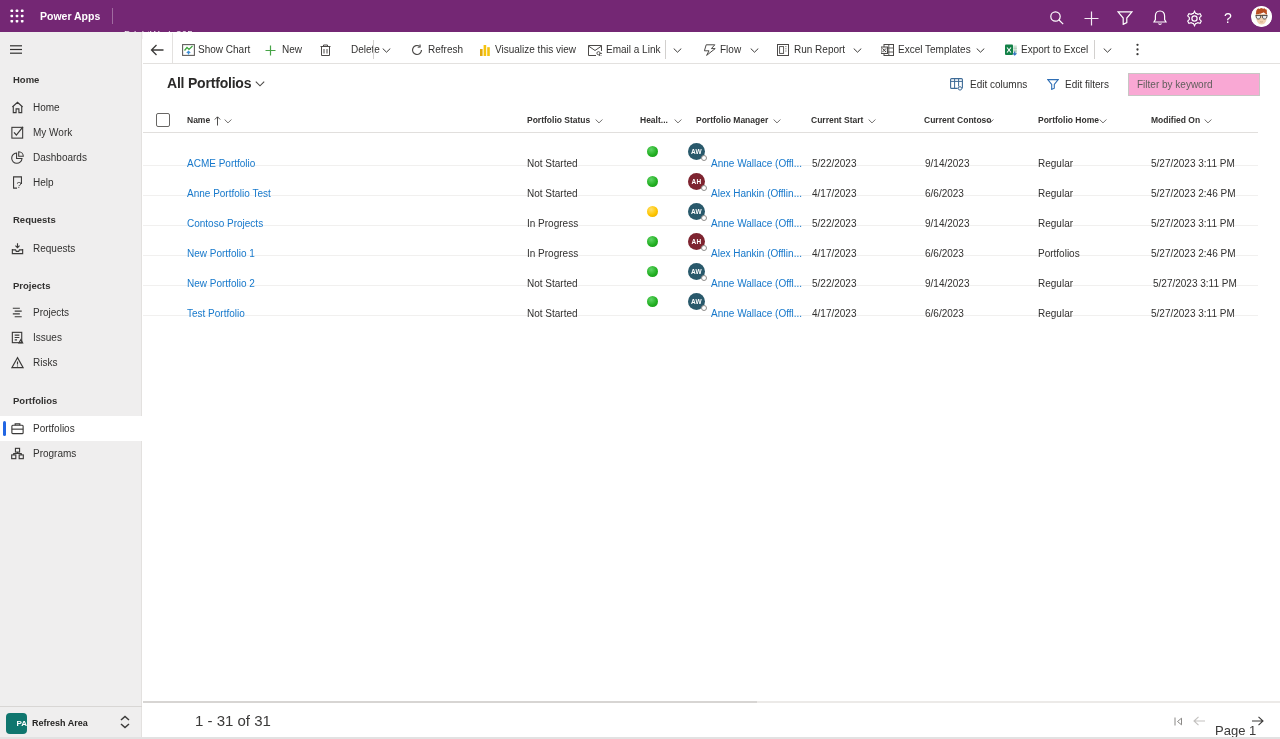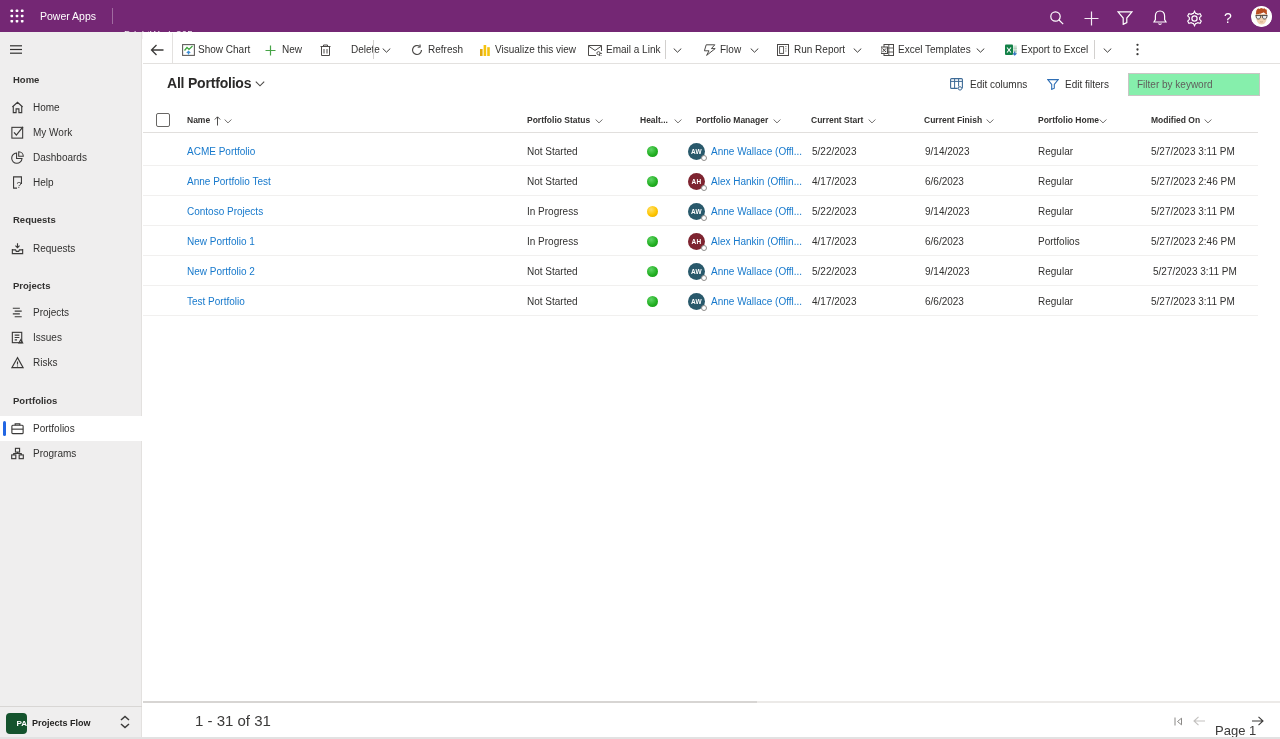--- a/index.html
+++ b/index.html
@@ -3,60 +3,60 @@
 <meta charset="utf-8">
 <style>
 * { margin:0; padding:0; box-sizing:border-box; }
 html,body { width:1280px; height:739px; overflow:hidden; }
 body { font-family:"Liberation Sans", sans-serif; color:#323130; background:#fff; }
 #app { position:relative; width:1280px; height:739px; overflow:hidden; }
 
 
 #topbar { position:absolute; left:0; top:0; width:1280px; height:32px; background:#742774; }
 #topbar .waffle { position:absolute; left:10px; top:9px; width:14px; height:14px; }
-#topbar .brand { position:absolute; left:40px; top:0; height:32px; line-height:32px; color:#fff; font-size:10.5px; font-weight:normal; }
+#topbar .brand { position:absolute; left:40px; top:0; height:32px; line-height:32px; color:#fff; font-size:10.5px; font-weight:bold; }
 #topbar .divider { position:absolute; left:112px; top:8px; width:1px; height:16px; background:#a06ba0; }
 #topbar .env { position:absolute; left:124px; top:0; height:32px; line-height:32px; color:#f3eaf3; font-size:10px;margin-top:20px; }
 #searchbox { position:absolute; left:491px; top:5px; width:336px; height:23px; background:#e0d5e1; border:1px solid #636363; }
 #searchbox .stext { position:absolute; left:29px; top:0; height:21px; line-height:21px; font-size:10px; color:#4a4a4a; }
 .topicon { position:absolute; top:2px; width:32px; height:32px; display:flex; align-items:center; justify-content:center; }
 
 
 #sidebar { position:absolute; left:0; top:32px; width:142px; height:707px; background:#efeeee; border-right:1px solid #e3e1df; }
 .navhead { position:absolute; left:13px; font-size:9.5px; font-weight:bold; color:#323130; height:14px; line-height:14px; }
 .navitem { position:absolute; left:0; width:142px; height:25px; }
 .navitem .nicon { position:absolute; left:10px; top:5px; width:15px; height:15px; }
 .navitem .nlabel { position:absolute; left:33px; top:0; height:25px; line-height:25px; font-size:10px; color:#323130; }
 .navitem.sel { background:#fff; }
 .navitem.sel::before { content:""; position:absolute; left:3px; top:5px; width:3px; height:15px; background:#2266e3; border-radius:2px; }
 #areabox { position:absolute; left:0; top:674px; width:142px; height:33px; border-top:1px solid #d8d6d4; }
-#areabox .pa { position:absolute; left:6px; top:6px; width:21px; height:21px; background:#14532d; border-radius:4px; color:#fff; font-size:8px; font-weight:bold; text-align:right; line-height:21px; }
+#areabox .pa { position:absolute; left:6px; top:6px; width:21px; height:21px; background:#0f766e; border-radius:4px; color:#fff; font-size:8px; font-weight:bold; text-align:right; line-height:21px; }
 #areabox .palabel { position:absolute; left:32px; top:2px; height:29px; line-height:29px; font-size:9px; font-weight:bold; color:#252423; }
 
 
 #cmdbar { position:absolute; left:143px; top:32px; width:1137px; height:32px; background:#fff; border-bottom:1px solid #e3e1df; }
 .cmdtext { position:absolute; top:0; height:35px; line-height:35px; font-size:10px; color:#323130; white-space:nowrap; }
 .cmdicon { position:absolute; top:12px; }
 .cmdsep { position:absolute; top:8px; width:1px; height:19px; background:#d2d0ce; }
 #cmdbar .vline { position:absolute; left:29px; top:1px; width:1px; height:30px; background:#e3e1df; }
 
 
 #viewheader { position:absolute; left:143px; top:64px; width:1137px; height:41px; background:#fff; }
 #vtitle { position:absolute; left:24px; top:7px; height:24px; line-height:24px; font-size:14px; font-weight:bold; color:#2b2a29; letter-spacing:-0.2px; }
 .hctrl { position:absolute; top:0; height:41px; line-height:41px; font-size:10px; color:#323130; }
-#kwbox { position:absolute; left:985px; top:9px; width:132px; height:23px; border:1px solid #c8c6c4; background:#86efac; }
+#kwbox { position:absolute; left:985px; top:9px; width:132px; height:23px; border:1px solid #c8c6c4; background:#f9a8d4; }
 #kwbox span { position:absolute; left:8px; top:0; height:21px; line-height:21px; font-size:10px; color:#605e5c; }
 
 
 #grid { position:absolute; left:143px; top:105px; width:1137px; }
 #gridhead { position:absolute; left:0; top:0; width:1115px; height:28px; border-bottom:1px solid #e1dfdd; }
 .hcell { position:absolute; top:2px; height:27px; line-height:27px; font-size:8.5px; font-weight:bold; color:#323130; white-space:nowrap; }
 #headcb { position:absolute; left:13px; top:8px; width:14px; height:14px; border:1px solid #686664; border-radius:2px; background:#fff; }
 .grow { position:absolute; left:0; width:1115px; height:30px; border-bottom:1px solid #f1f0ef; }
-.gcell { position:absolute; top:0; height:31px; line-height:31px; font-size:10px; color:#323130; white-space:nowrap; }
+.gcell { position:absolute; top:12px; height:31px; line-height:31px; font-size:10px; color:#323130; white-space:nowrap; }
 .glink { color:#1779cc; }
 .dot { position:absolute; top:10px; width:11px; height:11px; border-radius:50%; }
 .dot.green { background:radial-gradient(circle at 38% 32%, #5ed465 0%, #23b023 55%, #149114 100%); }
 .dot.yellow { background:radial-gradient(circle at 38% 32%, #ffe06a 0%, #fec500 55%, #dda700 100%); }
 .avatar { position:absolute; top:6.5px; width:17px; height:17px; border-radius:50%; color:#fff; font-size:6.5px; font-weight:bold; text-align:center; line-height:17px; letter-spacing:0.2px; }
 .avatar.teal { background:#29596b; }
 .avatar.red { background:#7e2430; }
 .badge { position:absolute; right:-2px; bottom:-1.5px; width:6.5px; height:6.5px; border-radius:50%; background:#fff; border:1.2px solid #8f8d8b; }
 
 
@@ -221,21 +221,21 @@
             <rect x="1.8" y="9.5" width="4.4" height="4"></rect>
             <rect x="9.8" y="9.5" width="4.4" height="4"></rect>
             <path d="M8 6.5 8 8 M4 9.5 4 8 12 8 12 9.5"></path>
           </g>
         </svg>
       <div class="nlabel">Programs</div>
     </div>
 
     <div id="areabox">
       <div class="pa">PA</div>
-      <div class="palabel">Projects Flow</div>
+      <div class="palabel">Refresh Area</div>
       <svg style="position:absolute;left:119px;top:8px" width="12" height="14" viewBox="0 0 12 14">
         <path d="M2 5 6 1.5 10 5 M2 9 6 12.5 10 9" fill="none" stroke="#3b3a39" stroke-width="1.5"></path>
       </svg>
     </div>
   </div>
 
   <div id="cmdbar">
     <svg style="position:absolute;left:7px;top:12px" width="15" height="12" viewBox="0 0 15 12">
       <path d="M1.5 6 13.5 6 M6.5 1 1.5 6 6.5 11" fill="none" stroke="#3b3a39" stroke-width="1.3"></path>
     </svg>
@@ -364,21 +364,21 @@
           <path d="M0.6 0.5 4 3.9 7.4 0.5" fill="none" stroke="#605e5c" stroke-width="0.9"></path>
         </svg>
       <div class="hcell" style="left:553px">Portfolio Manager</div>
       <svg style="position:absolute;left:630px;top:14px" width="8" height="5" viewBox="0 0 8 5">
           <path d="M0.6 0.5 4 3.9 7.4 0.5" fill="none" stroke="#605e5c" stroke-width="0.9"></path>
         </svg>
       <div class="hcell" style="left:668px">Current Start</div>
       <svg style="position:absolute;left:725px;top:14px" width="8" height="5" viewBox="0 0 8 5">
           <path d="M0.6 0.5 4 3.9 7.4 0.5" fill="none" stroke="#605e5c" stroke-width="0.9"></path>
         </svg>
-      <div class="hcell" style="left:781px">Current Finish</div>
+      <div class="hcell" style="left:781px">Current Contoso</div>
       <svg style="position:absolute;left:843px;top:14px" width="8" height="5" viewBox="0 0 8 5">
           <path d="M0.6 0.5 4 3.9 7.4 0.5" fill="none" stroke="#605e5c" stroke-width="0.9"></path>
         </svg>
       <div class="hcell" style="left:895px">Portfolio Home</div>
       <svg style="position:absolute;left:956px;top:14px" width="8" height="5" viewBox="0 0 8 5">
           <path d="M0.6 0.5 4 3.9 7.4 0.5" fill="none" stroke="#605e5c" stroke-width="0.9"></path>
         </svg>
       <div class="hcell" style="left:1008px">Modified On</div>
       <svg style="position:absolute;left:1061px;top:14px" width="8" height="5" viewBox="0 0 8 5">
           <path d="M0.6 0.5 4 3.9 7.4 0.5" fill="none" stroke="#605e5c" stroke-width="0.9"></path>

